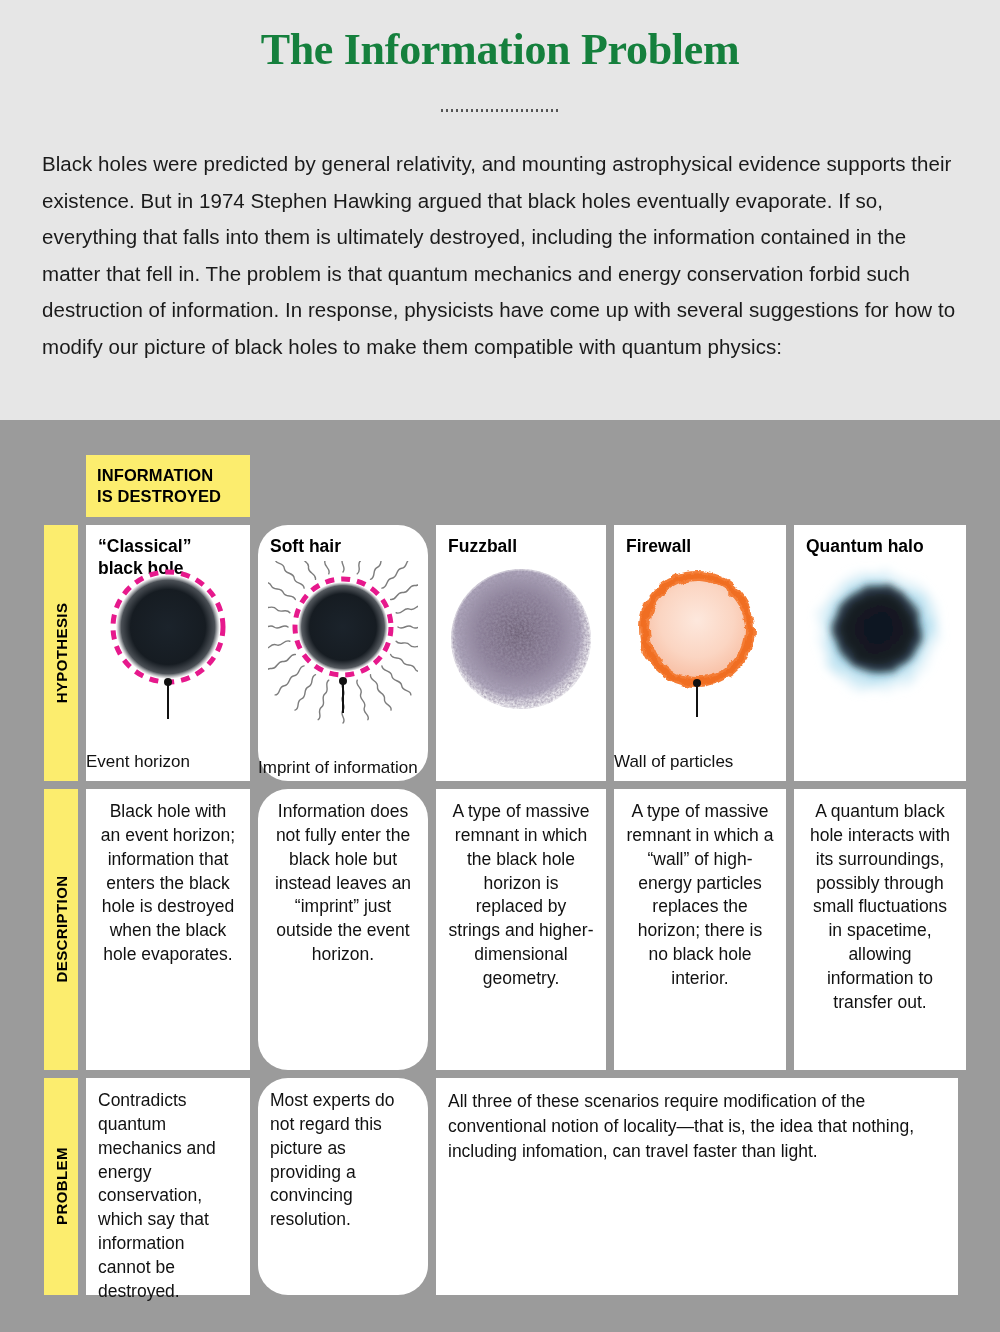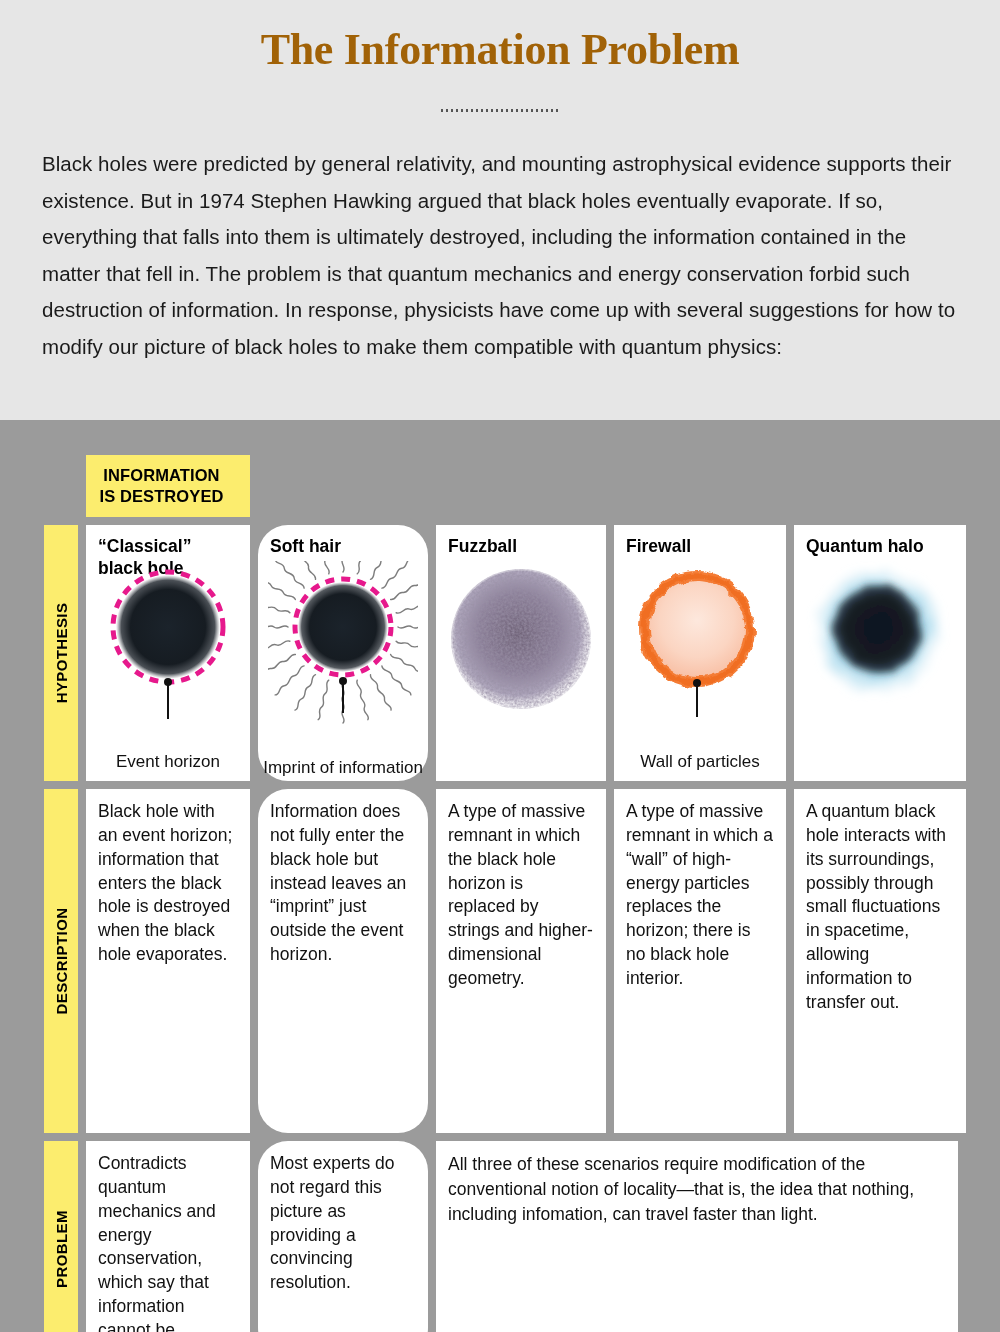--- a/index.html
+++ b/index.html
@@ -18,21 +18,21 @@
     background: #e6e6e6;
     padding: 26px 42px 0 42px;
     height: 420px;
   }
   .title {
     font-family: "Liberation Serif", serif;
     font-weight: bold;
     font-size: 44px;
     letter-spacing: -0.3px;
     text-align: center;
-    color: #a16207;
+    color: #15803d;
     line-height: 1.1;
   }
   .rule-wrap { text-align: center; margin-top: 24px; }
   .dotted-rule {
     display: inline-block;
     width: 118px;
     height: 3px;
     background-image: repeating-linear-gradient(
         to right, #555 0px, #555 2px, transparent 2px, transparent 5px);
   }
@@ -63,21 +63,20 @@
   
   .banner-row { display: flex; gap: 8px; margin-left: 42px; }
   .banner {
     background: #fced6e;
     padding: 10px 24px 10px 11px;
     font-weight: bold;
     font-size: 16.5px;
     line-height: 1.27;
     color: #000;
     letter-spacing: 0.1px;
-    text-align: center;
   }
   .banner-destroyed { width: 164px; }
   .banner-not-destroyed { flex: 1; }
 
   
   .row { display: flex; gap: 8px; margin-top: 8px; }
   .rowlabel {
     width: 34px;
     background: #fced6e;
     position: relative;
@@ -103,21 +102,21 @@
     flex: none;
   }
   .c1 { width: 164px; }
   .c2 { width: 170px; border-radius: 30px; }
   .c3 { width: 170px; }
   .c4 { width: 172px; }
   .c5 { width: 172px; }
   .cspan3 { flex: 1; }
 
   .row-hyp .cell { height: 256px; position: relative; }
-  .row-desc .cell { height: 344px; }
+  .row-desc .cell { height: 281px; text-align: center; }
   .row-prob .cell { height: 217px; }
 
   .cell-title {
     font-weight: bold;
     font-size: 17.5px;
     line-height: 1.25;
     color: #000;
     margin-bottom: 2px;
   }
 
@@ -127,21 +126,21 @@
     left: 0; right: 0;
     top: 36px;
     height: 220px;
   }
   .art svg { display: block; margin: 0 auto; }
 
   .caption {
     position: absolute;
     left: 0; right: 0;
     bottom: 8px;
-    text-align: center;
+    text-align: left;
     font-size: 17px;
     line-height: 1.3;
     color: #111;
   }
   .caption.two-line { bottom: 2px; }
 
   .merged-text {
     font-size: 17.5px;
     line-height: 1.42;
   }

